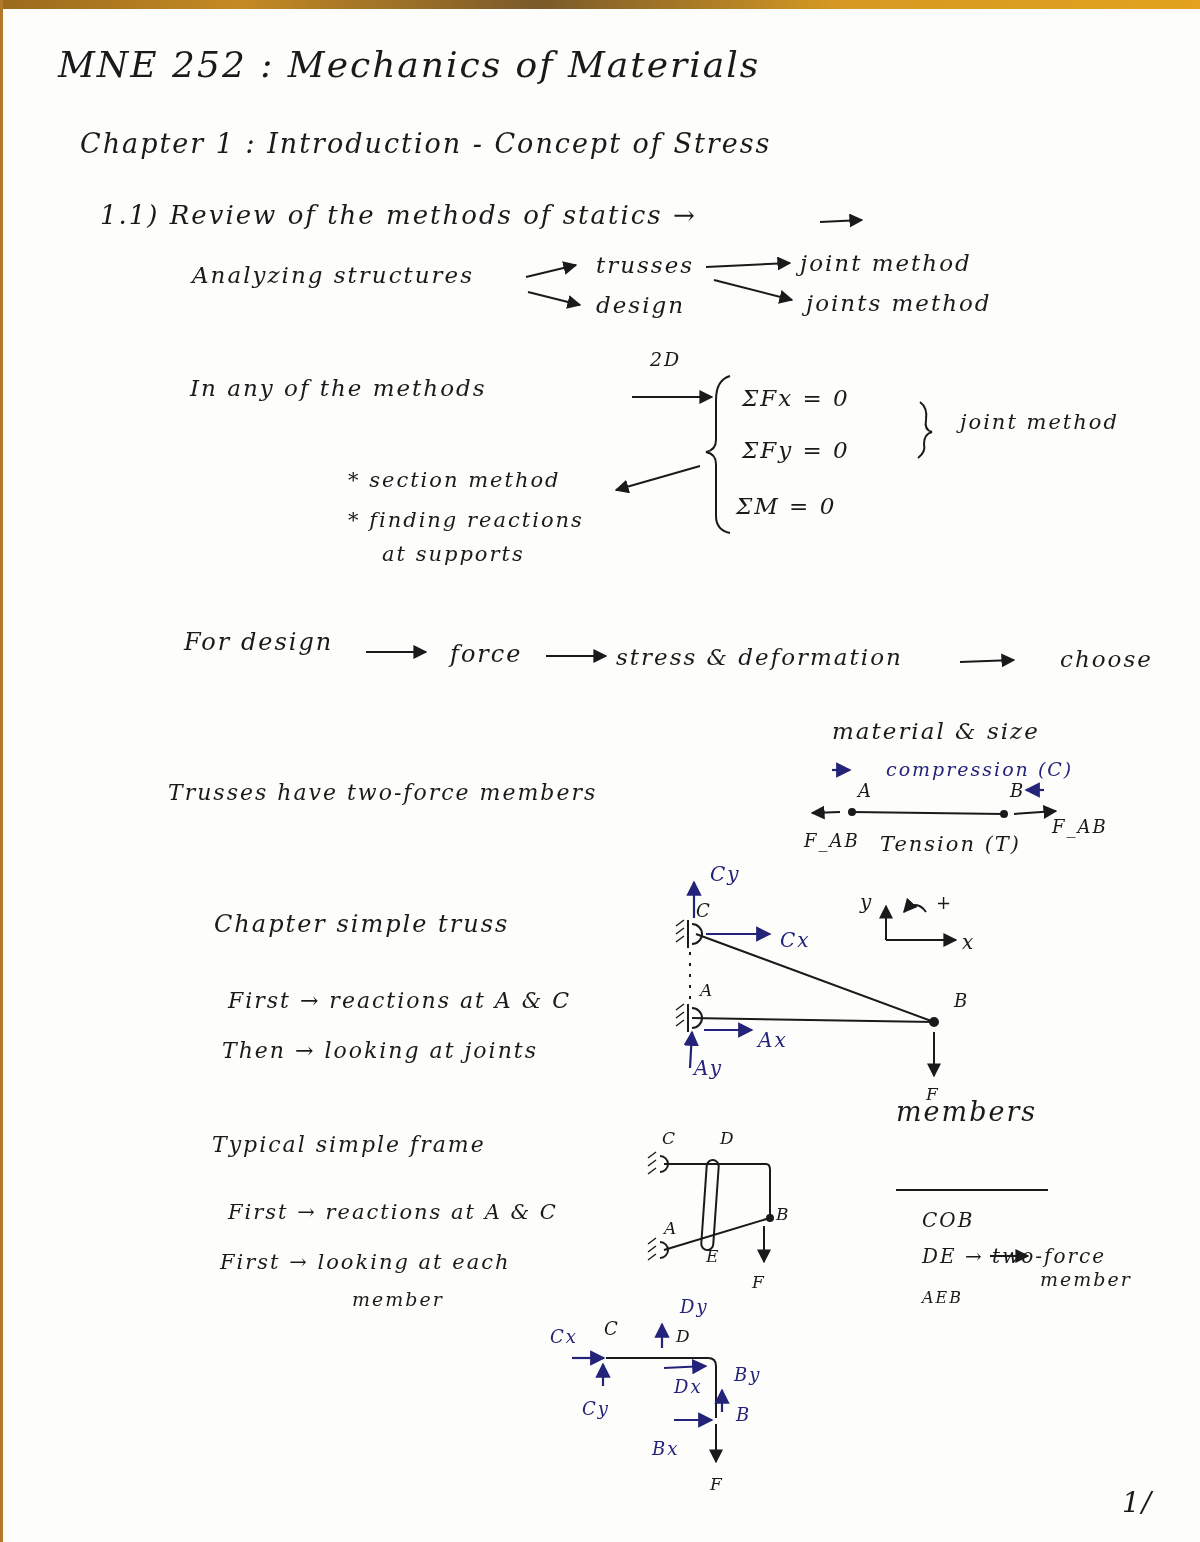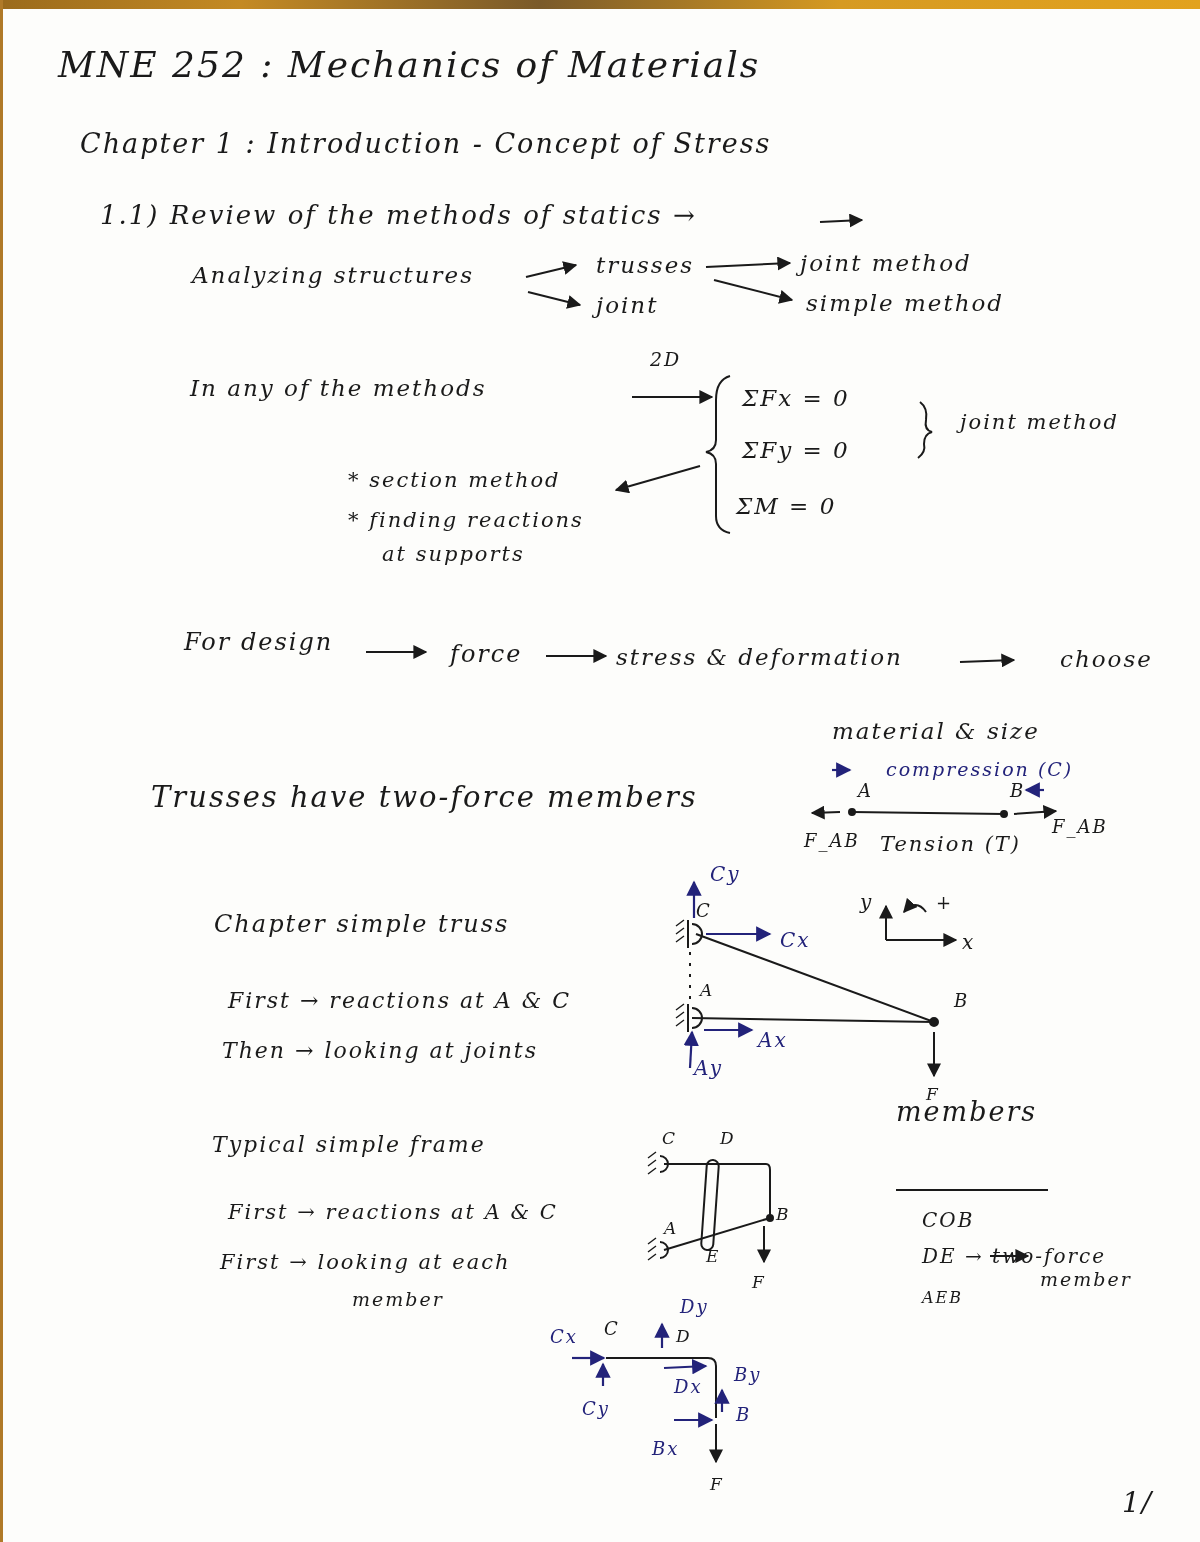--- a/index.html
+++ b/index.html
@@ -27,41 +27,41 @@
 
 <div class="topbar"></div>
 <div class="leftbar"></div>
 
 <div class="t" style="left:58px;top:44px;font-size:36px;">MNE 252 : Mechanics of Materials</div>
 <div class="t" style="left:80px;top:128px;font-size:27px;font-style:italic;">Chapter 1 : Introduction - Concept of Stress</div>
 
 <div class="t" style="left:100px;top:200px;">1.1) Review of the methods of statics →</div>
 <div class="t small" style="left:192px;top:262px;font-size:23px;">Analyzing structures</div>
 <div class="t small" style="left:596px;top:252px;font-size:23px;">trusses</div>
-<div class="t small" style="left:596px;top:292px;font-size:23px;">joint</div>
+<div class="t small" style="left:596px;top:292px;font-size:23px;">design</div>
 <div class="t small" style="left:800px;top:250px;font-size:23px;">joint method</div>
-<div class="t small" style="left:806px;top:290px;font-size:23px;">simple method</div>
+<div class="t small" style="left:806px;top:290px;font-size:23px;">joints method</div>
 
 <div class="t small" style="left:190px;top:375px;font-size:23px;">In any of the methods</div>
 <div class="t small" style="left:650px;top:348px;font-size:19px;">2D</div>
 <div class="t small" style="left:742px;top:385px;font-size:23px;">ΣFx = 0</div>
 <div class="t small" style="left:742px;top:437px;font-size:23px;">ΣFy = 0</div>
 <div class="t small" style="left:736px;top:493px;font-size:23px;">ΣM = 0</div>
 <div class="t small" style="left:960px;top:410px;font-size:21px;">joint method</div>
 <div class="t small" style="left:348px;top:468px;font-size:21px;">* section method</div>
 <div class="t small" style="left:348px;top:508px;font-size:21px;">* finding reactions</div>
 <div class="t small" style="left:382px;top:542px;font-size:21px;">at supports</div>
 
 <div class="t" style="left:184px;top:628px;font-size:24px;">For design</div>
 <div class="t" style="left:450px;top:640px;font-size:24px;">force</div>
 <div class="t" style="left:616px;top:644px;font-size:23px;">stress &amp; deformation</div>
 <div class="t" style="left:1060px;top:646px;font-size:23px;">choose</div>
 <div class="t" style="left:832px;top:698px;font-size:23px;margin-top:20px;">material &amp; size</div>
 
-<div class="t" style="left:151px;top:780px;font-size:29px;">Trusses have two-force members</div>
+<div class="t" style="left:168px;top:780px;font-size:22px;">Trusses have two-force members</div>
 <div class="t blue" style="left:886px;top:758px;font-size:19px;">compression (C)</div>
 <div class="t" style="left:858px;top:780px;font-size:18px;">A</div>
 <div class="t" style="left:1010px;top:780px;font-size:18px;">B</div>
 <div class="t" style="left:804px;top:830px;font-size:18px;">F_AB</div>
 <div class="t" style="left:1052px;top:816px;font-size:18px;">F_AB</div>
 <div class="t" style="left:880px;top:832px;font-size:21px;">Tension (T)</div>
 
 <div class="t" style="left:214px;top:910px;font-size:24px;">Chapter simple truss</div>
 <div class="t" style="left:228px;top:988px;font-size:22px;">First → reactions at A &amp; C</div>
 <div class="t" style="left:222px;top:1038px;font-size:22px;">Then → looking at joints</div>

